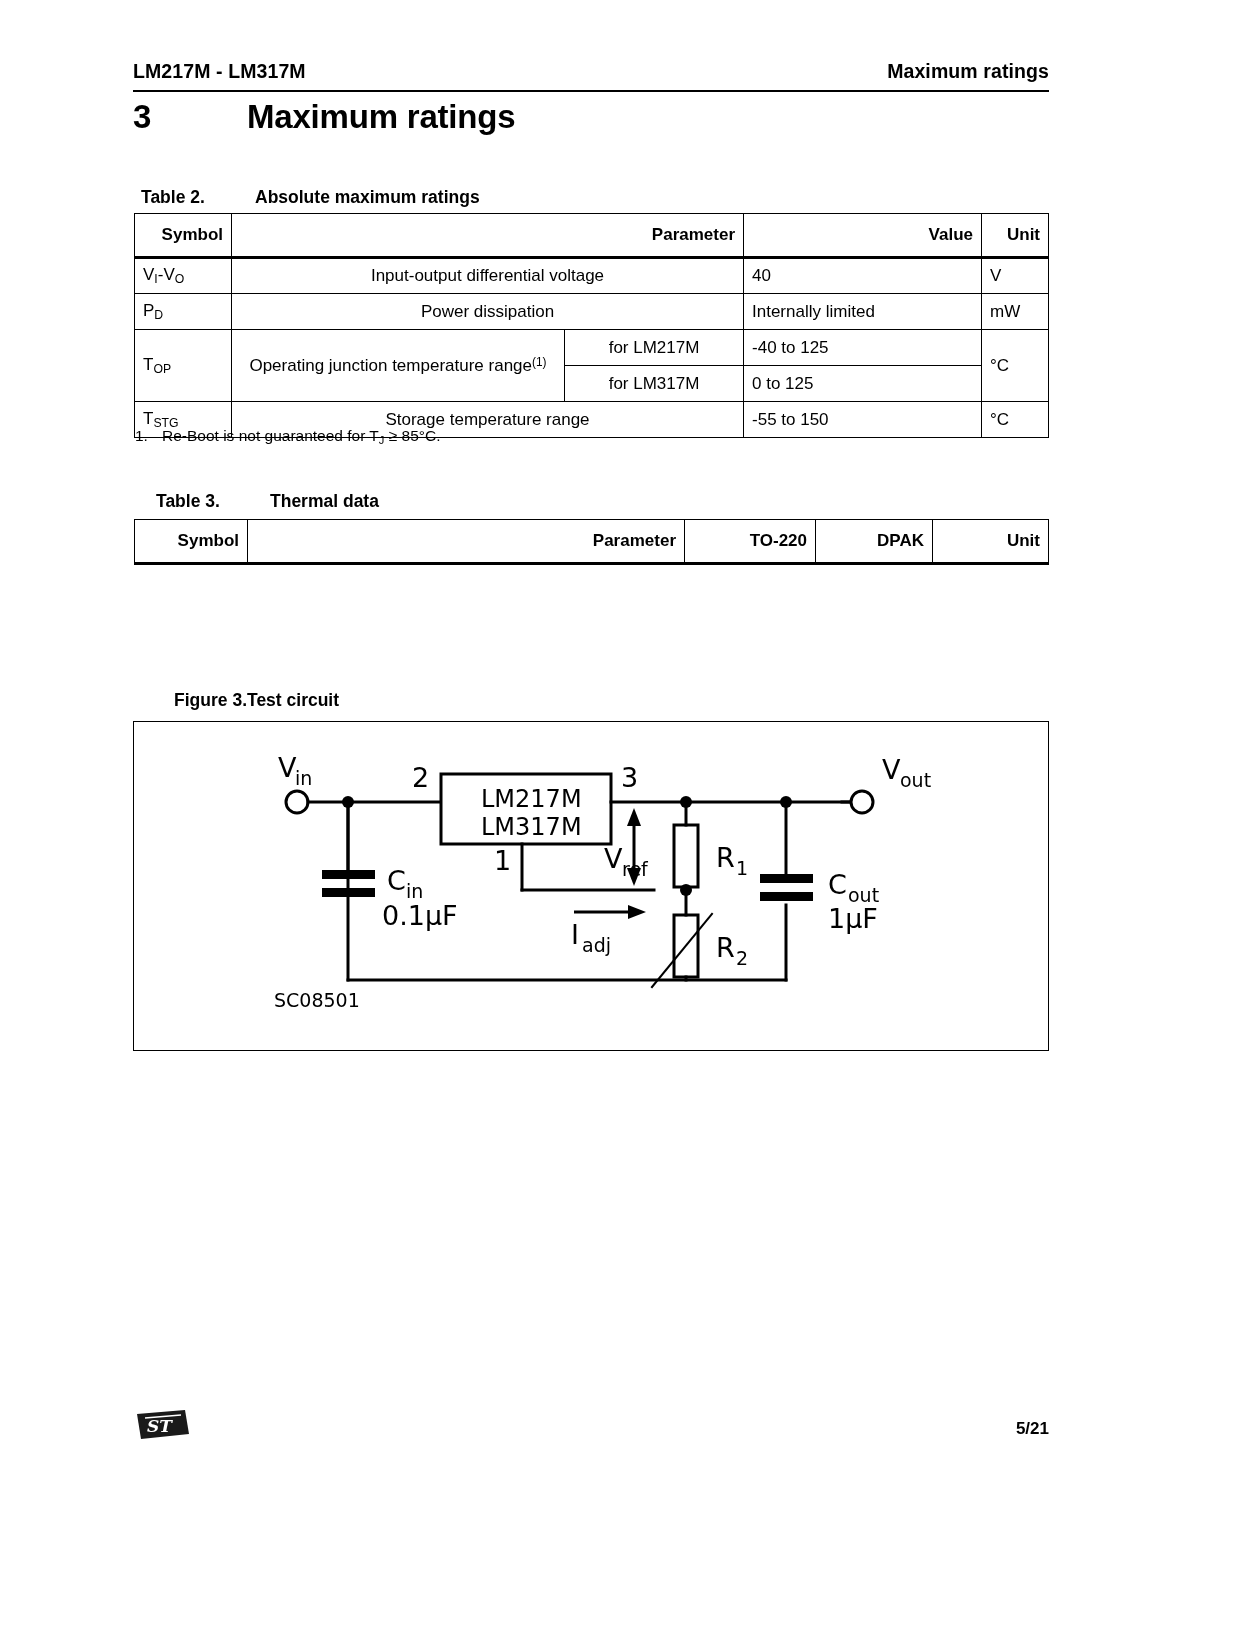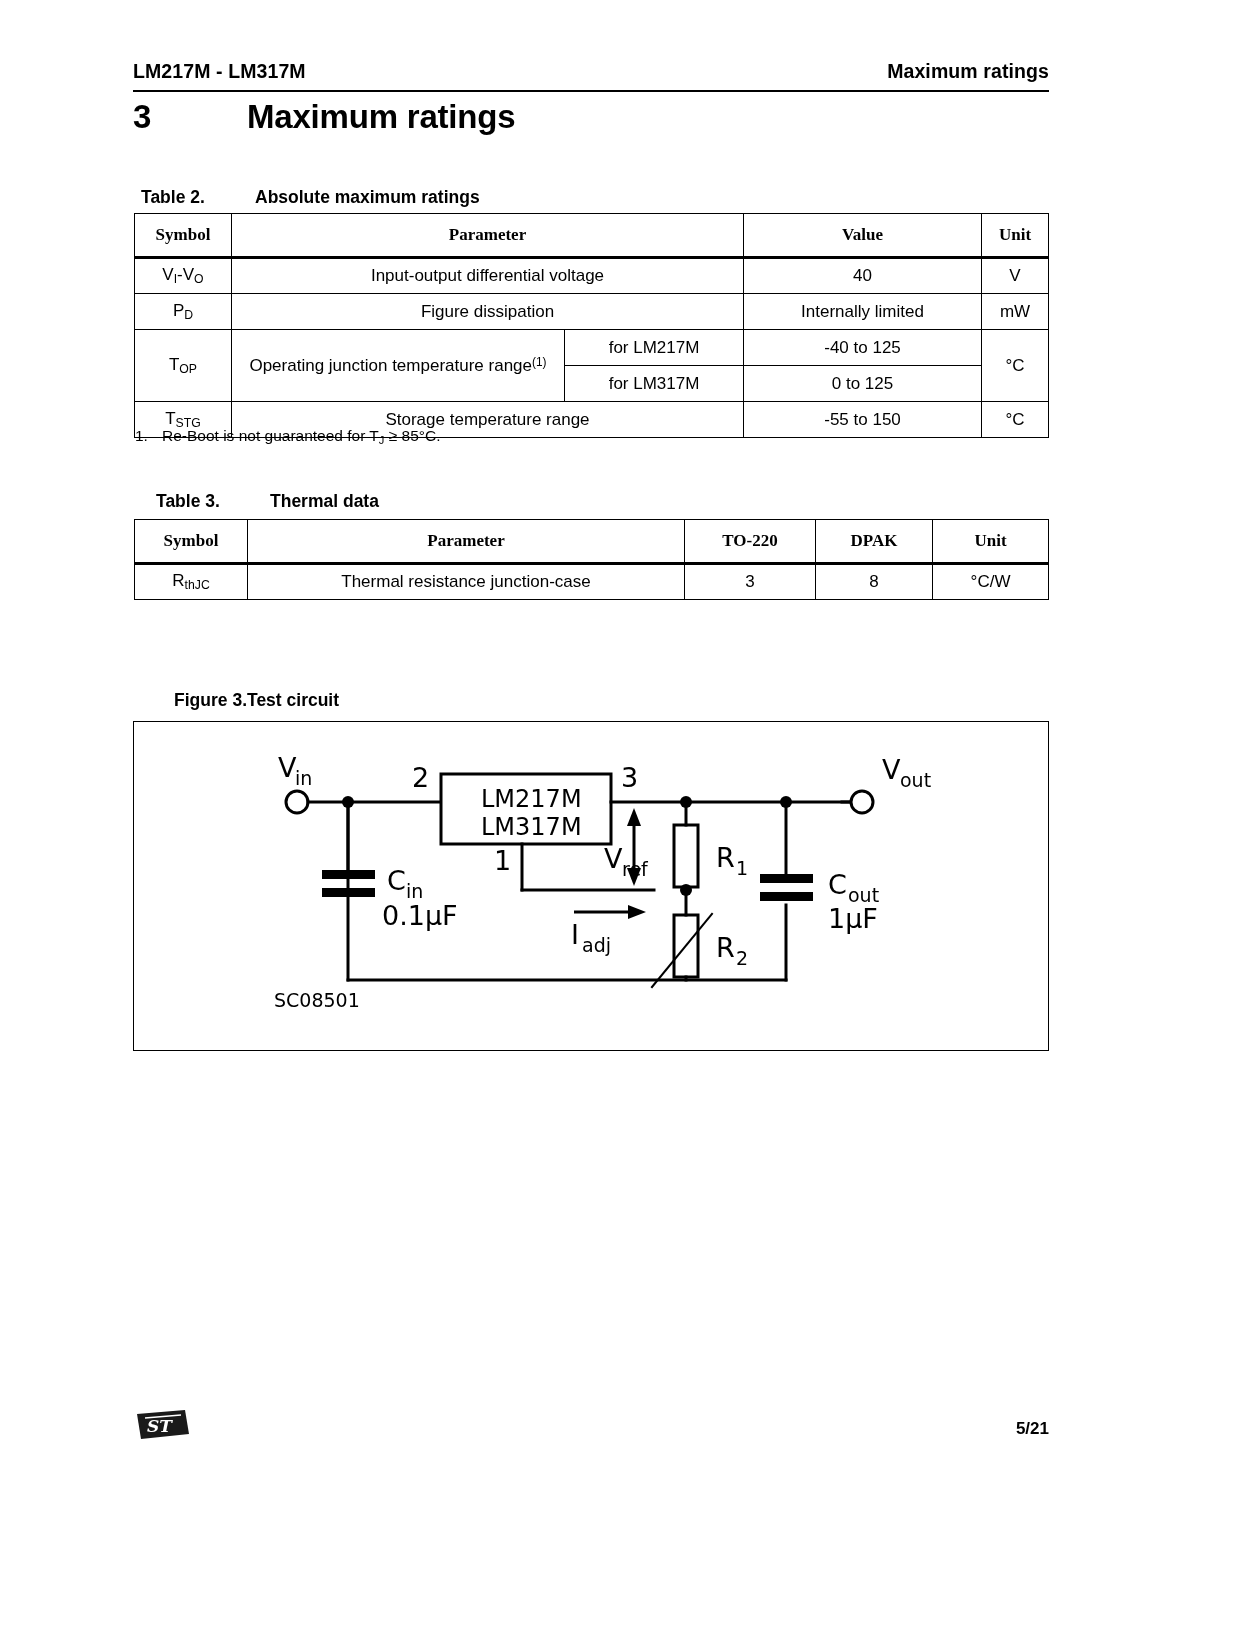--- a/index.html
+++ b/index.html
@@ -70,27 +70,26 @@
     table-layout: fixed;
   }
   table.dt td, table.dt th {
     border: 1px solid #000;
     padding: 0 8px;
     font-weight: normal;
     vertical-align: middle;
   }
   table.dt th {
     font-weight: bold;
-    text-align: center;
+    text-align: right;
     height: 44px;
-    font-family: Liberation Serif, serif;
   }
   table.dt tr.hdr th { border-bottom: 3px solid #000; }
   table.dt td { height: 36px; }
-  .c { text-align: center; }
+  .c { text-align: left; }
   .l { text-align: center; }
   sub { font-size: 0.72em; vertical-align: -0.25em; }
   sup { font-size: 0.70em; vertical-align: 0.45em; }
 
   
   .footnote {
     position: absolute;
     font-size: 15.5px;
     display: flex;
   }
@@ -162,21 +161,21 @@
         </td>
         <td class="l" colspan="2">Input-output differential voltage</td>
         <td class="c">40</td>
         <td class="c">V</td>
       </tr>
 
       <tr>
         <td class="c">
           <span>P</span><sub>D</sub>
         </td>
-        <td class="l" colspan="2">Figure dissipation</td>
+        <td class="l" colspan="2">Power dissipation</td>
         <td class="c">Internally limited</td>
         <td class="c">mW</td>
       </tr>
 
       <tr>
         <td class="c" rowspan="2">
           <span>T</span><sub>OP</sub>
         </td>
         <td class="l" rowspan="2">
           <span>Operating junction temperature range</span><sup>(1)</sup>
@@ -220,29 +219,20 @@
       <col style="width:116px">
     </colgroup>
     <tbody>
       <tr class="hdr">
         <th>Symbol</th>
         <th>Parameter</th>
         <th>TO-220</th>
         <th>DPAK</th>
         <th>Unit</th>
       </tr>
-      <tr>
-        <td class="c">
-          <span>R</span><sub>thJC</sub>
-        </td>
-        <td class="l">Thermal resistance junction-case</td>
-        <td class="c">3</td>
-        <td class="c">8</td>
-        <td class="c">°C/W</td>
-      </tr>
     </tbody>
   </table>
 
   <div class="caption" style="left:133px; top:690px;text-align:right;">
     <span class="lbl">Figure 3.</span>
     <span>Test circuit</span>
   </div>
 
   <div class="figbox">
     <svg width="913" height="327" viewBox="0 0 913 327" xmlns="http://www.w3.org/2000/svg">

